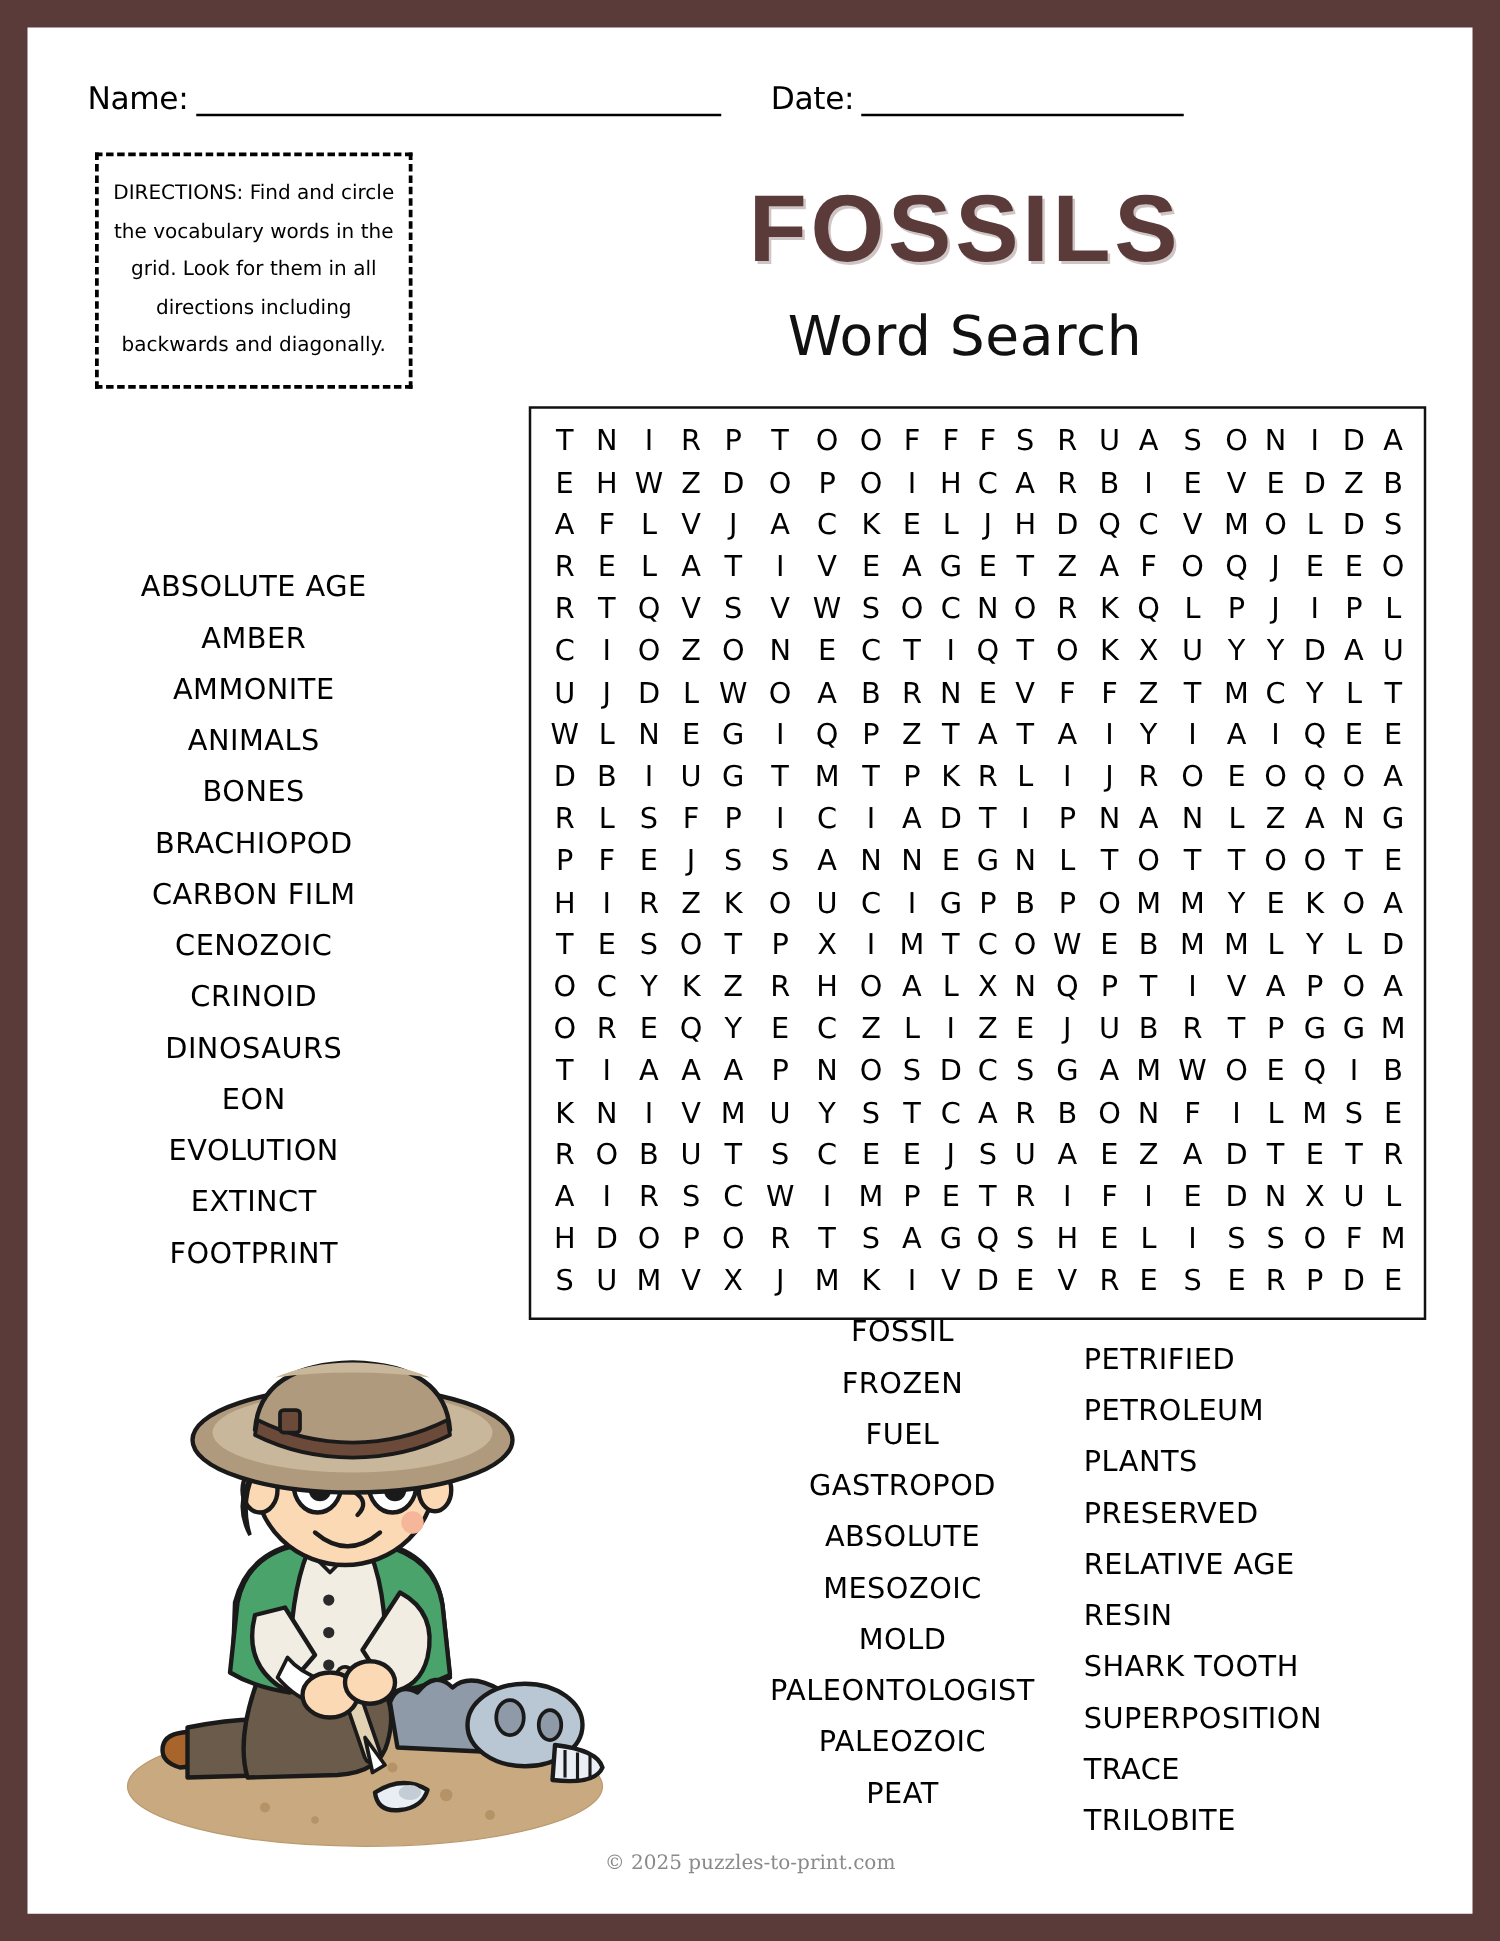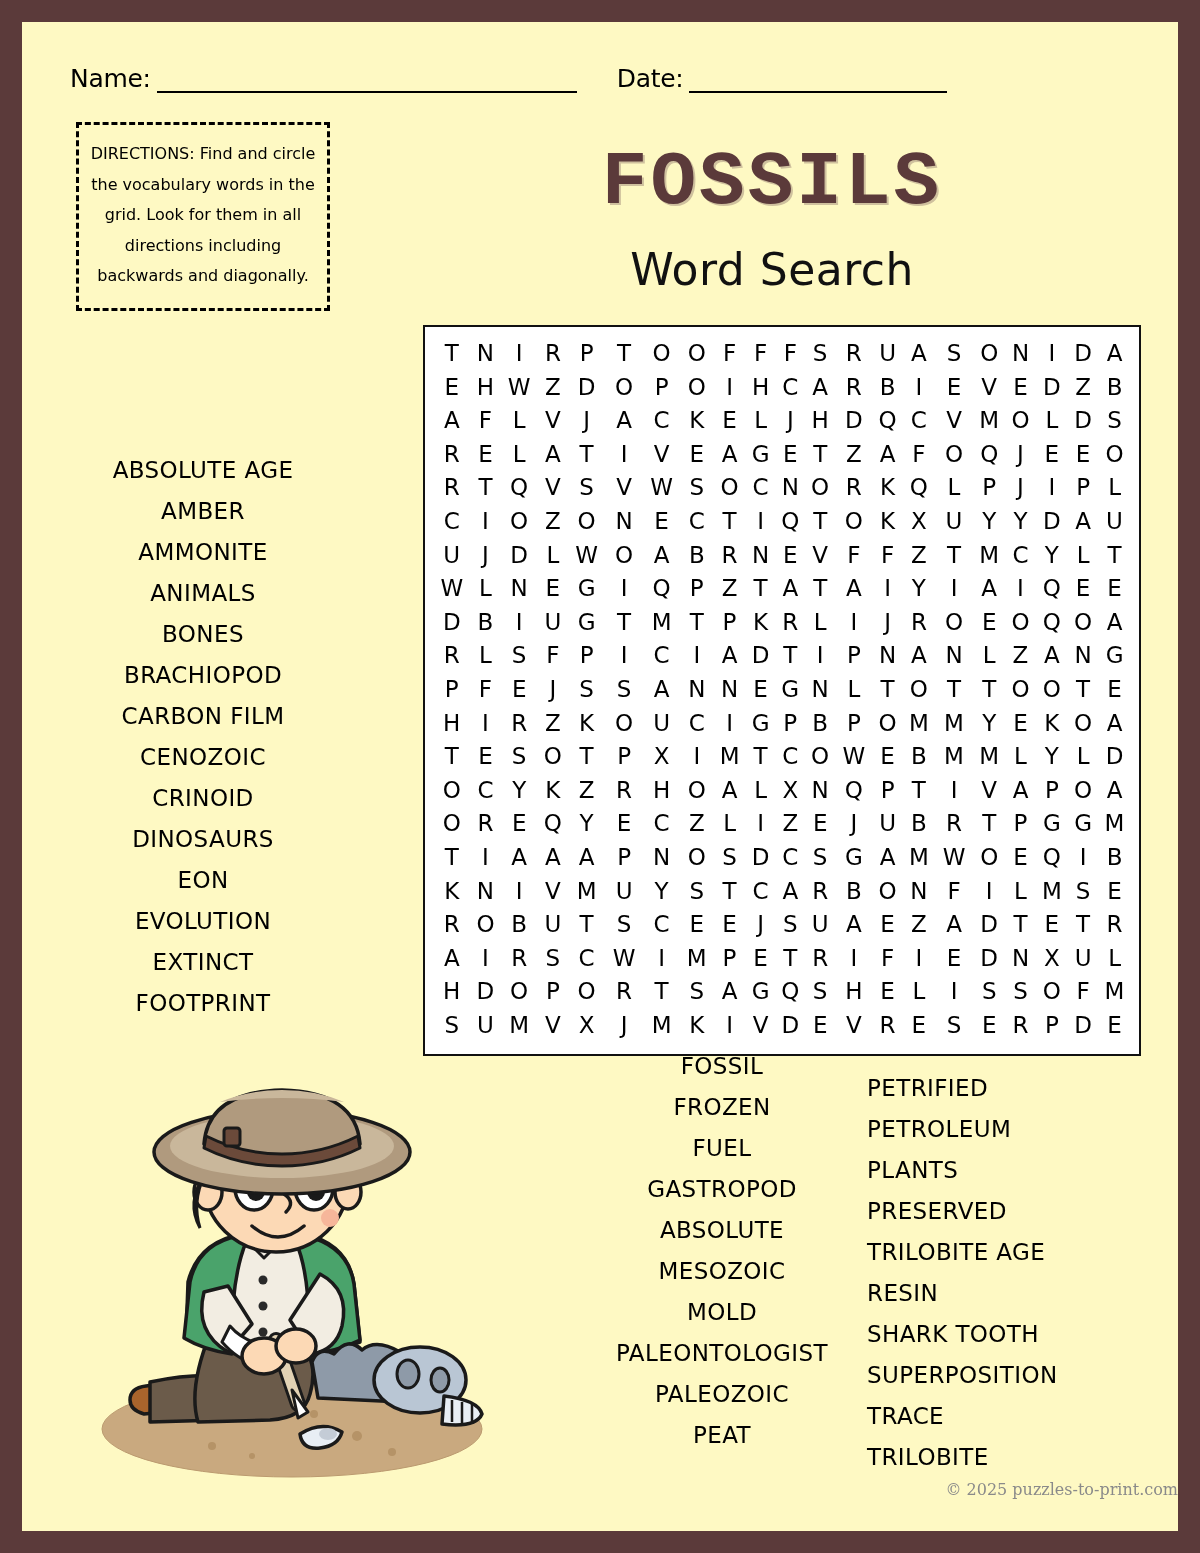--- a/index.html
+++ b/index.html
@@ -12,21 +12,21 @@
     background: #5b3a3a;
     font-family: "DejaVu Sans", sans-serif;
     overflow: hidden;
   }
   .page {
     position: absolute;
     left: 22px;
     top: 22px;
     width: 1156px;
     height: 1509px;
-    background: #fef9c3;
+    background: #ffffff;
     box-sizing: border-box;
     padding-left: 18px;
   }
 
   
   .namedate {
     position: absolute;
     left: 48px;
     top: 42px;
     width: 1060px;
@@ -84,21 +84,21 @@
     white-space: nowrap;
   }
 
   
   .title-main {
     position: absolute;
     left: 380px;
     top: 118px;
     width: 740px;
     text-align: center;
-    font-family: Liberation Mono, monospace;
+    font-family: Liberation Sans, sans-serif;
     font-weight: bold;
     font-size: 76px;
     letter-spacing: 3px;
     color: #5b3a3a;
     text-shadow: 2px 2px 0 rgba(120,90,90,0.35);
   }
   .title-sub {
     position: absolute;
     left: 380px;
     top: 222px;
@@ -159,21 +159,21 @@
     letter-spacing: 0.4px;
     white-space: nowrap;
   }
 
   
   .footer {
     position: absolute;
     left: 0;
     top: 1458px;
     width: 1156px;
-    text-align: right;
+    text-align: center;
     font-family: "DejaVu Serif", serif;
     font-size: 16px;
     color: #8a8a8a;
   }
 
   
   .illustration {
     position: absolute;
     left: 70px;
     top: 1062px;
@@ -719,21 +719,21 @@
       <div class="word">MOLD</div>
       <div class="word">PALEONTOLOGIST</div>
       <div class="word">PALEOZOIC</div>
       <div class="word">PEAT</div>
     </div>
   <div class="wordlist-right">
       <div class="word">PETRIFIED</div>
       <div class="word">PETROLEUM</div>
       <div class="word">PLANTS</div>
       <div class="word">PRESERVED</div>
-      <div class="word">TRILOBITE AGE</div>
+      <div class="word">RELATIVE AGE</div>
       <div class="word">RESIN</div>
       <div class="word">SHARK TOOTH</div>
       <div class="word">SUPERPOSITION</div>
       <div class="word">TRACE</div>
       <div class="word">TRILOBITE</div>
     </div>
 
   <div class="illustration">
     <svg viewBox="0 0 400 395" xmlns="http://www.w3.org/2000/svg">
 

